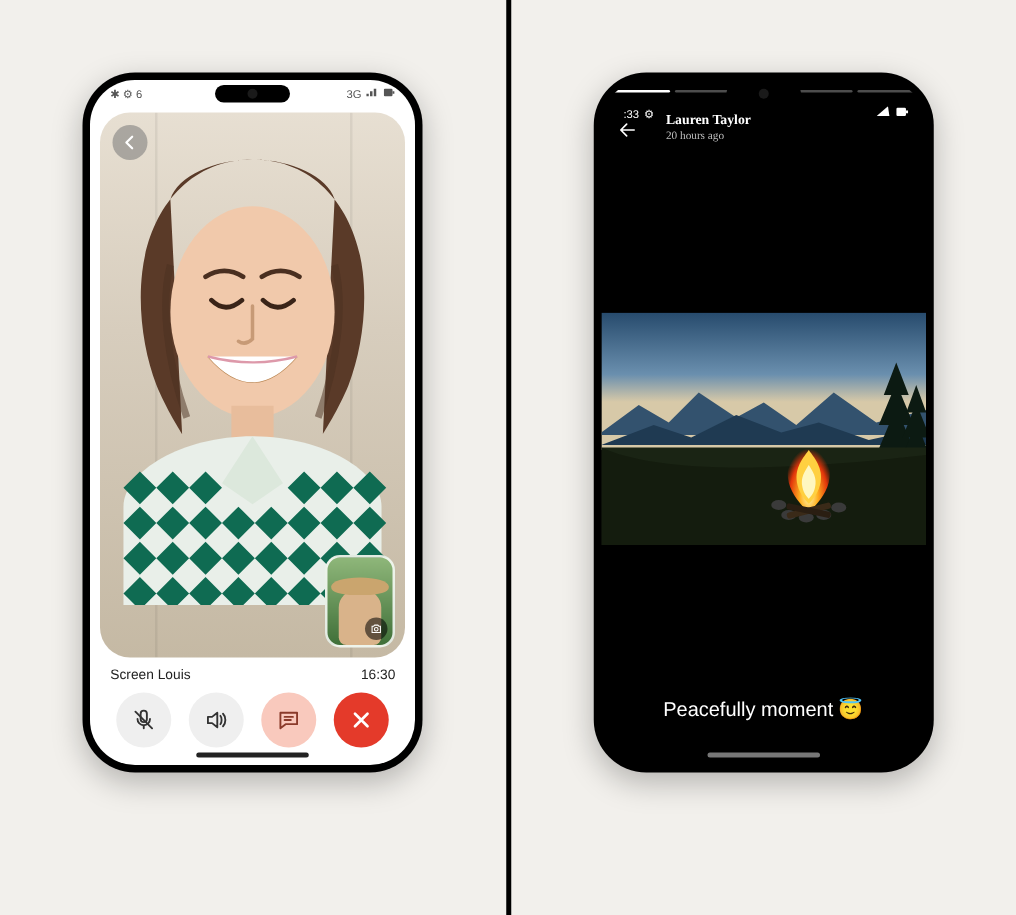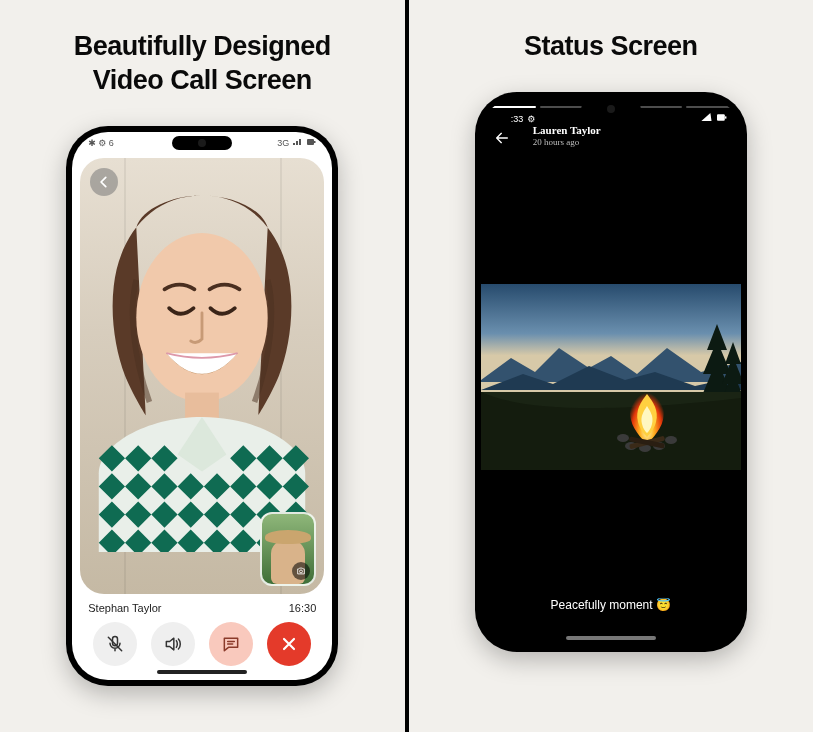--- a/index.html
+++ b/index.html
@@ -181,38 +181,34 @@
     position:absolute;
     top:186px; left:0; right:0;
     height:186px;
     overflow:hidden;
   }
   .caption{
     position:absolute;
     bottom:34px; left:0; right:0;
     text-align:center;
     color:#fff;
-    font-size:12px;
+    font-size:16px;
     font-weight:500;
   }
   .home-ind{
     position:absolute; bottom:6px; left:50%; transform:translateX(-50%);
     width:90px; height:4px; border-radius:4px; background:#777;
   }
   .home-ind.light{ background:#222; }
 
 </style>
 </head>
 <body>
 
 <div class="panel">
-  <div class="headline">
-    <div>Beautifully Designed</div>
-    <div>Video Call Screen</div>
-  </div>
 
   <div class="phone">
     <div class="notch"></div>
     <div class="phone-screen">
 
       <div class="statusbar light">
         <div class="sb-left">✱ ⚙ 6</div>
         <div class="sb-right">
           <span>3G</span>
           <span>
@@ -282,21 +278,21 @@
           <div class="cam-btn">
             <svg width="10" height="10" viewBox="0 0 24 24">
                 <path d="M4 7h3l2-2h6l2 2h3v12H4z" fill="none" stroke="#fff" stroke-width="2"></path>
                 <circle cx="12" cy="13" r="3.5" fill="none" stroke="#fff" stroke-width="2"></circle>
               </svg>
           </div>
         </div>
       </div>
 
       <div class="call-meta">
-        <span>Stephan Taylor</span>
+        <span>Screen Louis</span>
         <span>16:30</span>
       </div>
 
       <div class="call-controls">
         <div class="ctl">
           <svg viewBox="0 0 24 24">
               <path d="M12 3a3 3 0 013 3v5a3 3 0 01-6 0V6a3 3 0 013-3z" fill="none" stroke="#333" stroke-width="1.8"></path>
               <path d="M6 11a6 6 0 0012 0M12 17v3" stroke="#333" stroke-width="1.8" fill="none" stroke-linecap="round"></path>
               <line x1="4" y1="4" x2="20" y2="20" stroke="#333" stroke-width="1.8" stroke-linecap="round"></line>
             </svg>
@@ -323,36 +319,35 @@
 
       <div class="home-ind light"></div>
     </div>
   </div>
 </div>
 
 <div class="divider"></div>
 
 <div class="panel">
   <div class="headline">
-    <div>Status Screen</div>
   </div>
 
   <div class="phone dark">
     <div class="notch"></div>
     <div class="phone-screen">
 
       <div class="story-bars">
         <div class="bar active"></div>
         <div class="bar"></div>
         <div class="bar"></div>
         <div class="bar"></div>
         <div class="bar"></div>
       </div>
 
-      <div class="statusbar dark" style="position:absolute;top:10px;left:16px;right:0;padding:0 14px;">
+      <div class="statusbar dark" style="position:absolute;top:10px;left:4px;right:0;padding:0 14px;align-items:flex-end;">
         <div class="sb-left">
           <span>:33</span>
           <span>⚙</span>
         </div>
         <div class="sb-right">
           <span>
             <svg width="12" height="9" viewBox="0 0 10 8">
                 <path d="M8 0L0 7h9z" fill="#fff"></path>
               </svg>
           </span>

